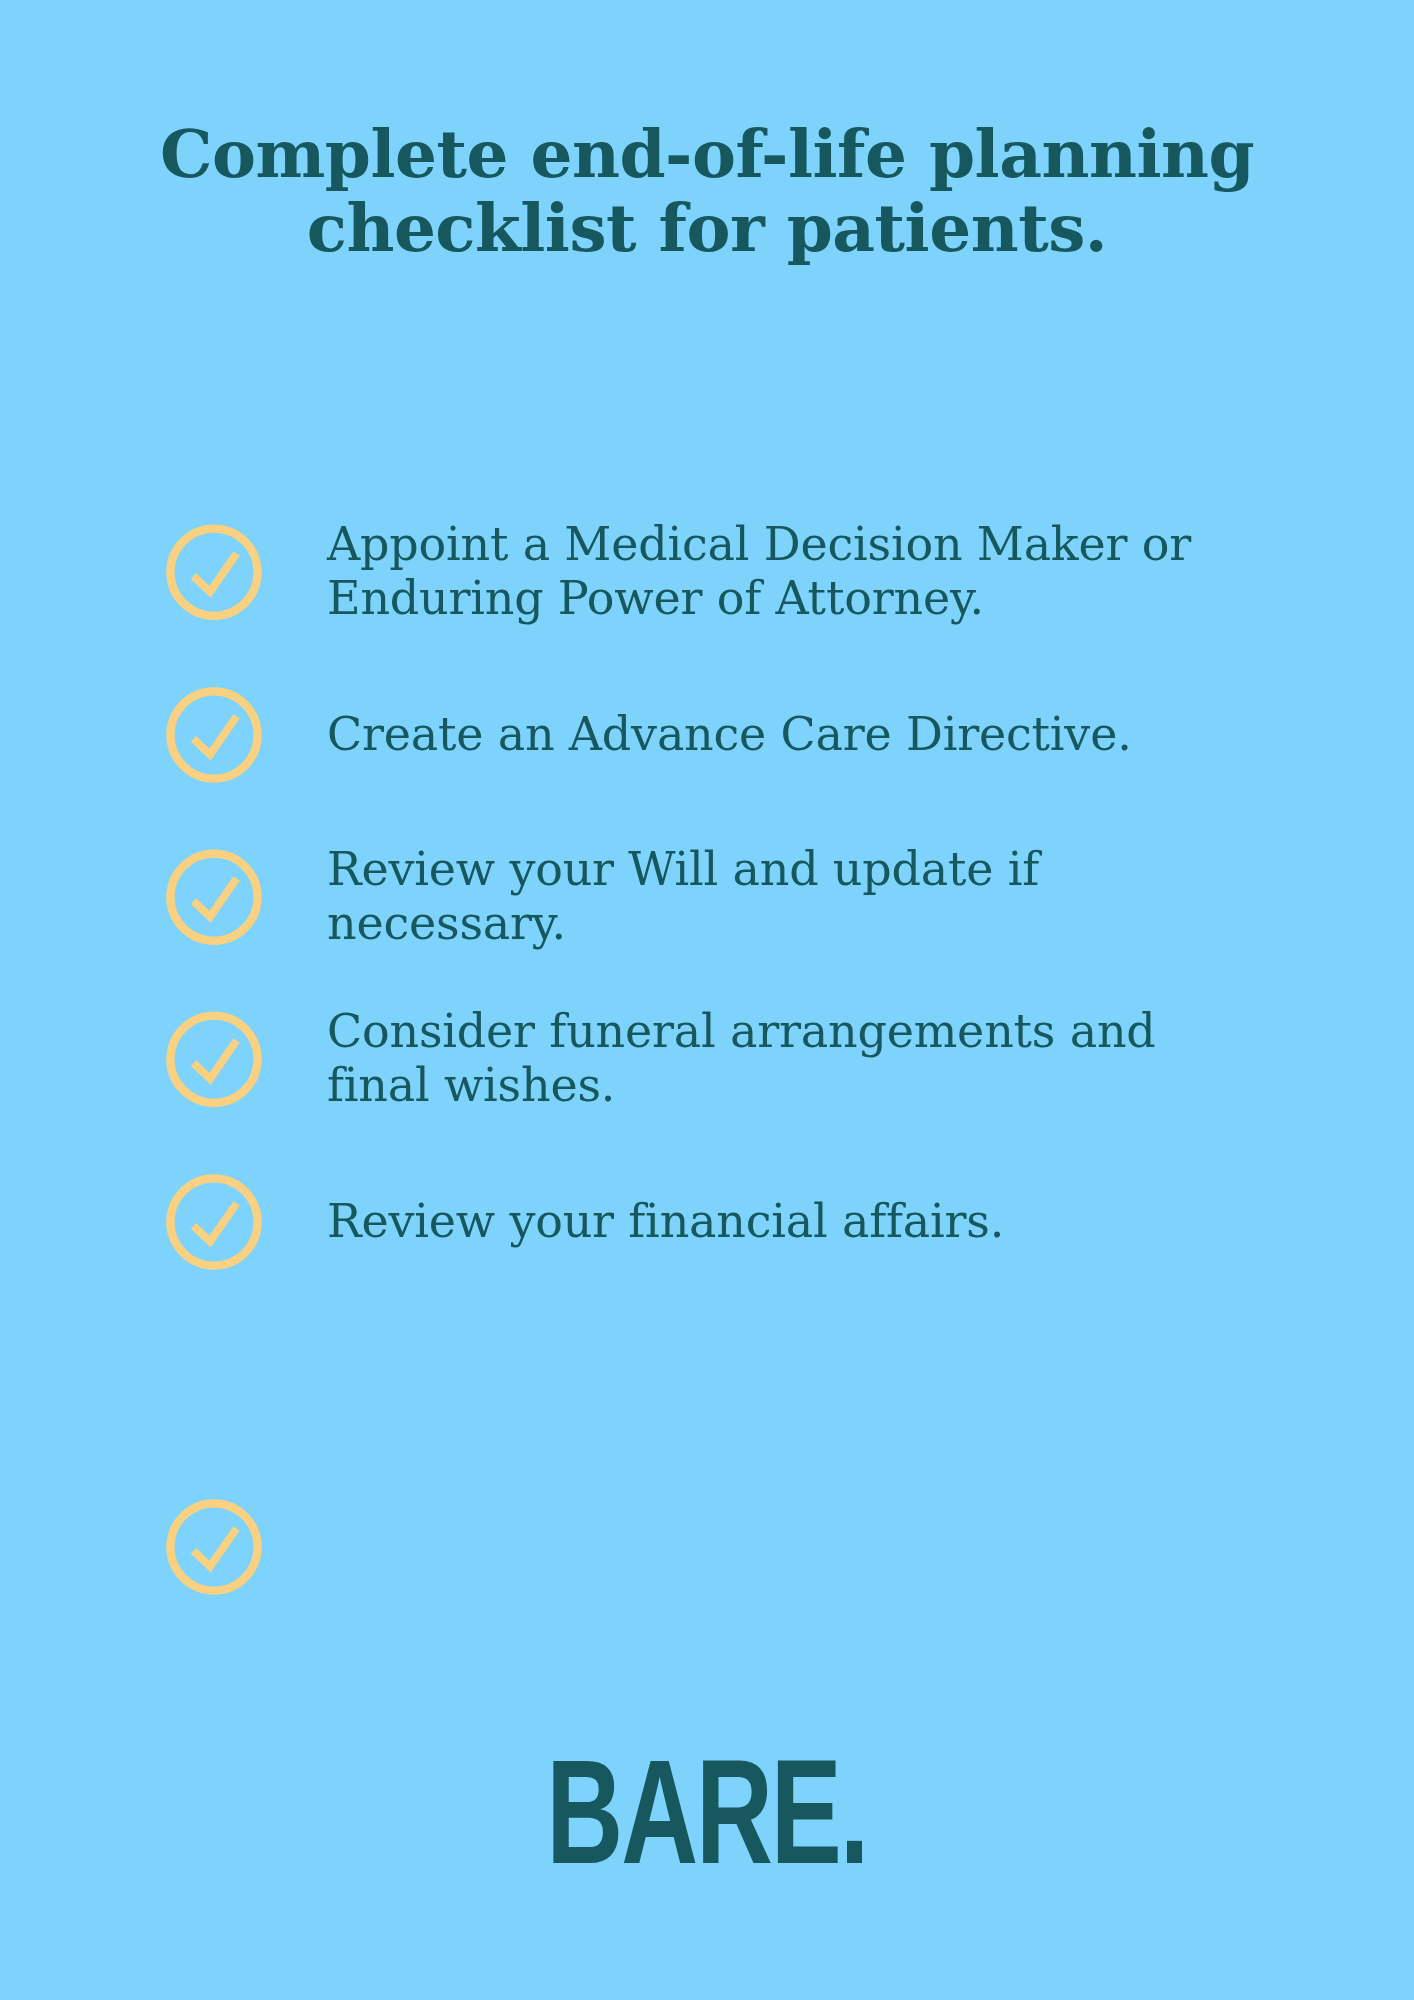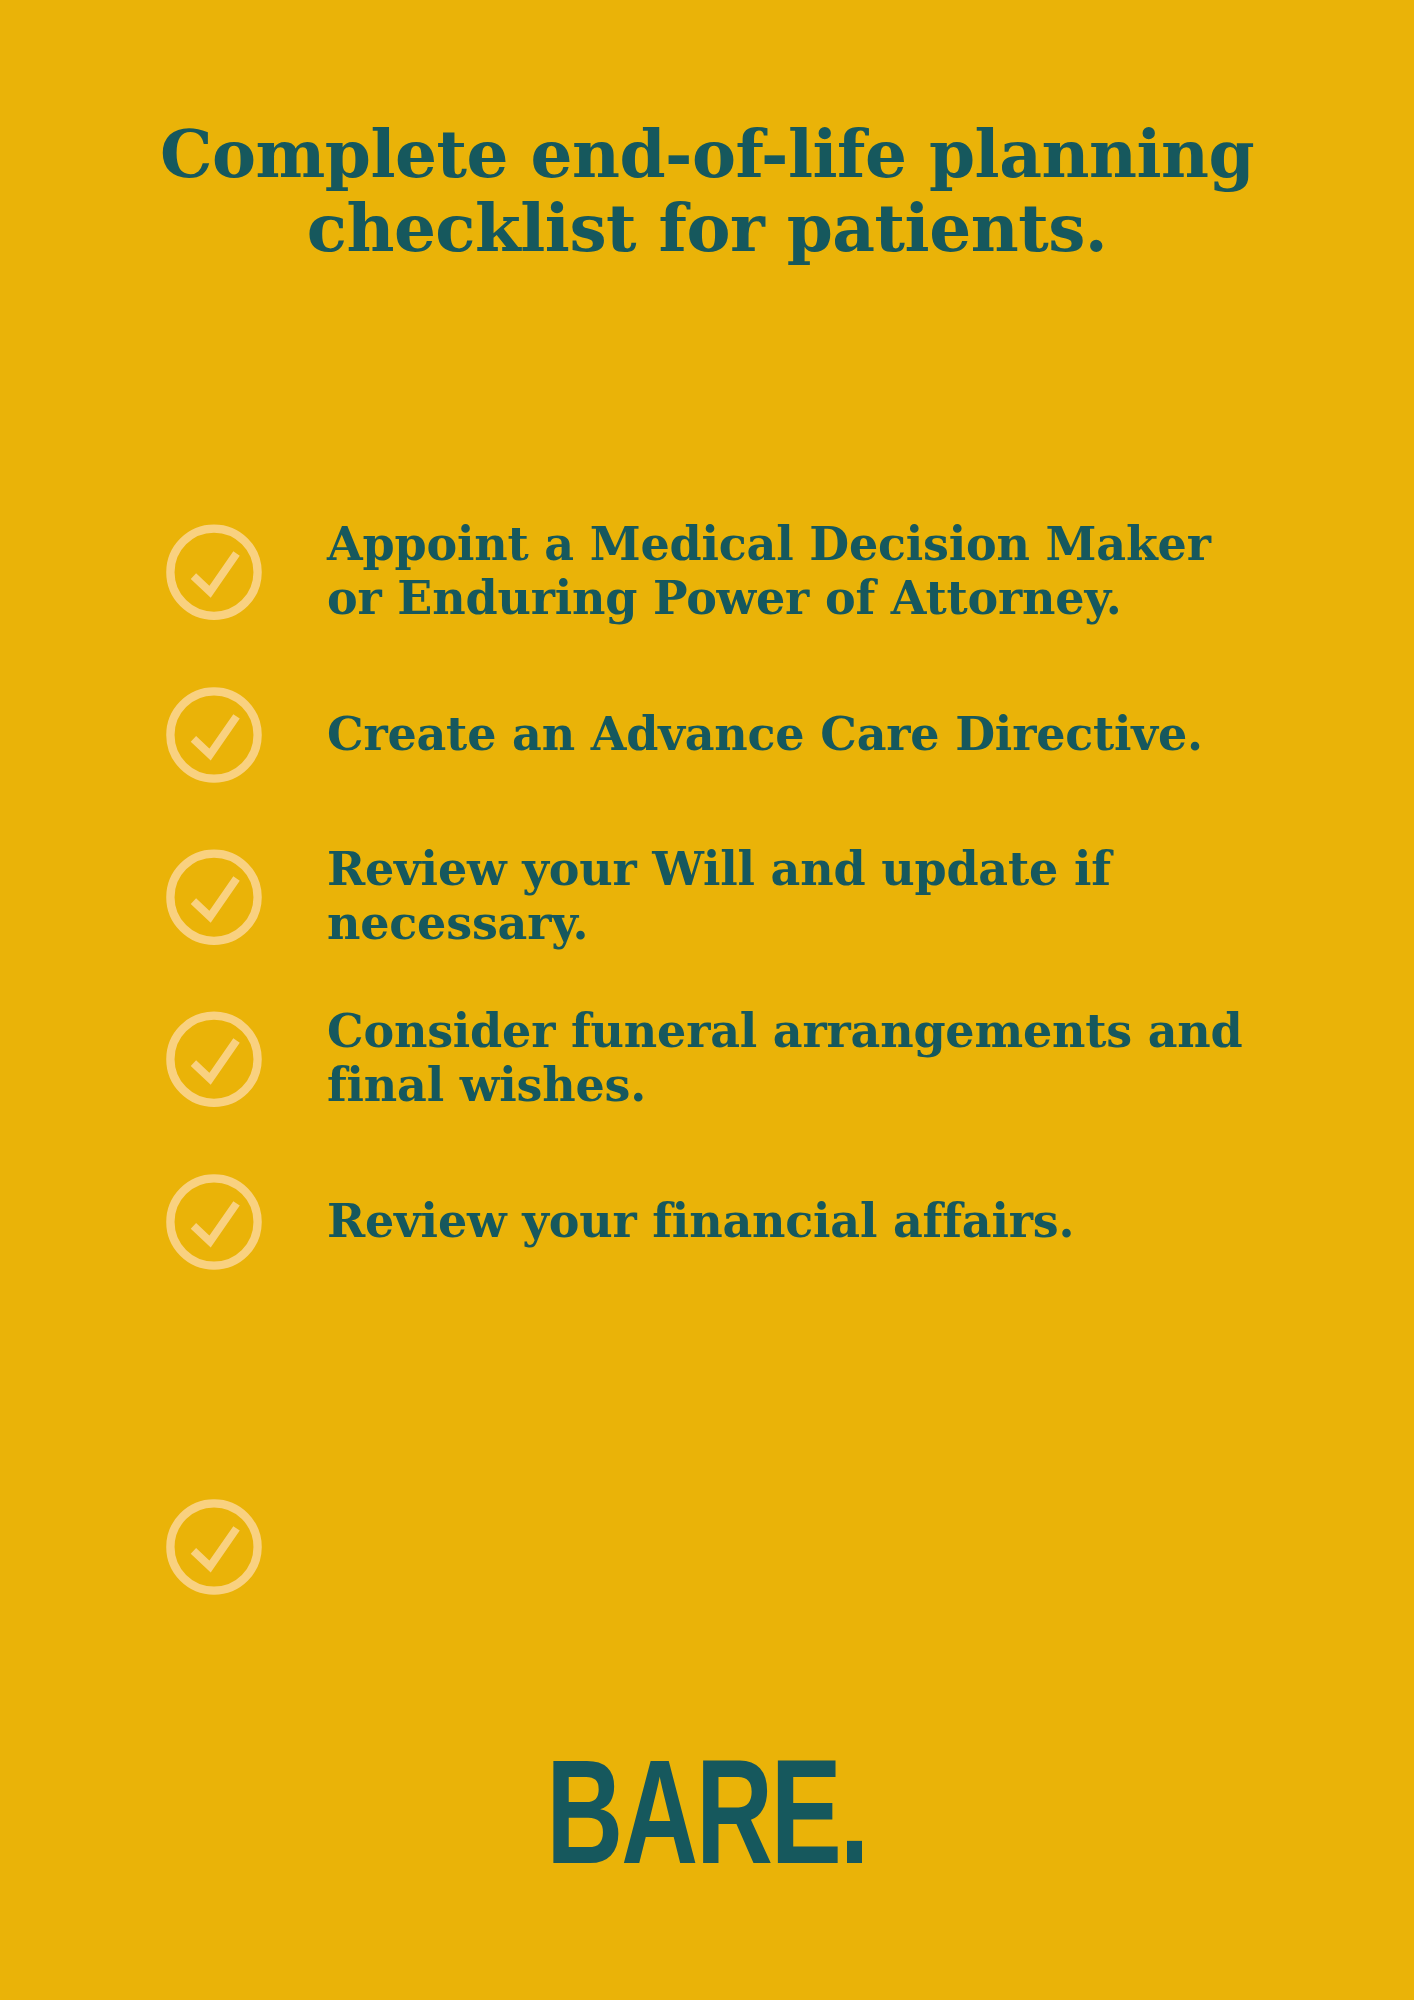--- a/index.html
+++ b/index.html
@@ -5,21 +5,21 @@
   html, body {
     margin: 0;
     padding: 0;
     background: #e9e9e4;
   }
   .page {
     position: relative;
     width: 1414px;
     height: 2000px;
     margin: 0 auto;
-    background: #eab308;
+    background: #7dd3fc;
     overflow: hidden;
     font-family: "DejaVu Serif", serif;
   }
   .title {
     position: absolute;
     top: 118px;
     left: 0;
     right: 0;
     margin: 0;
     text-align: center;
@@ -49,21 +49,21 @@
     color: #F9D180;
   }
   .check-icon svg {
     display: block;
     width: 100%;
     height: 100%;
   }
   .item-label {
     color: #16585D;
     font-size: 46px;
-    font-weight: 700;
+    font-weight: 400;
     line-height: 1.17;
     max-width: 920px;
     letter-spacing: -0.2px;
   }
   .logo-wrap {
     position: absolute;
     top: 1738px;
     left: 0;
     right: 0;
     text-align: center;

